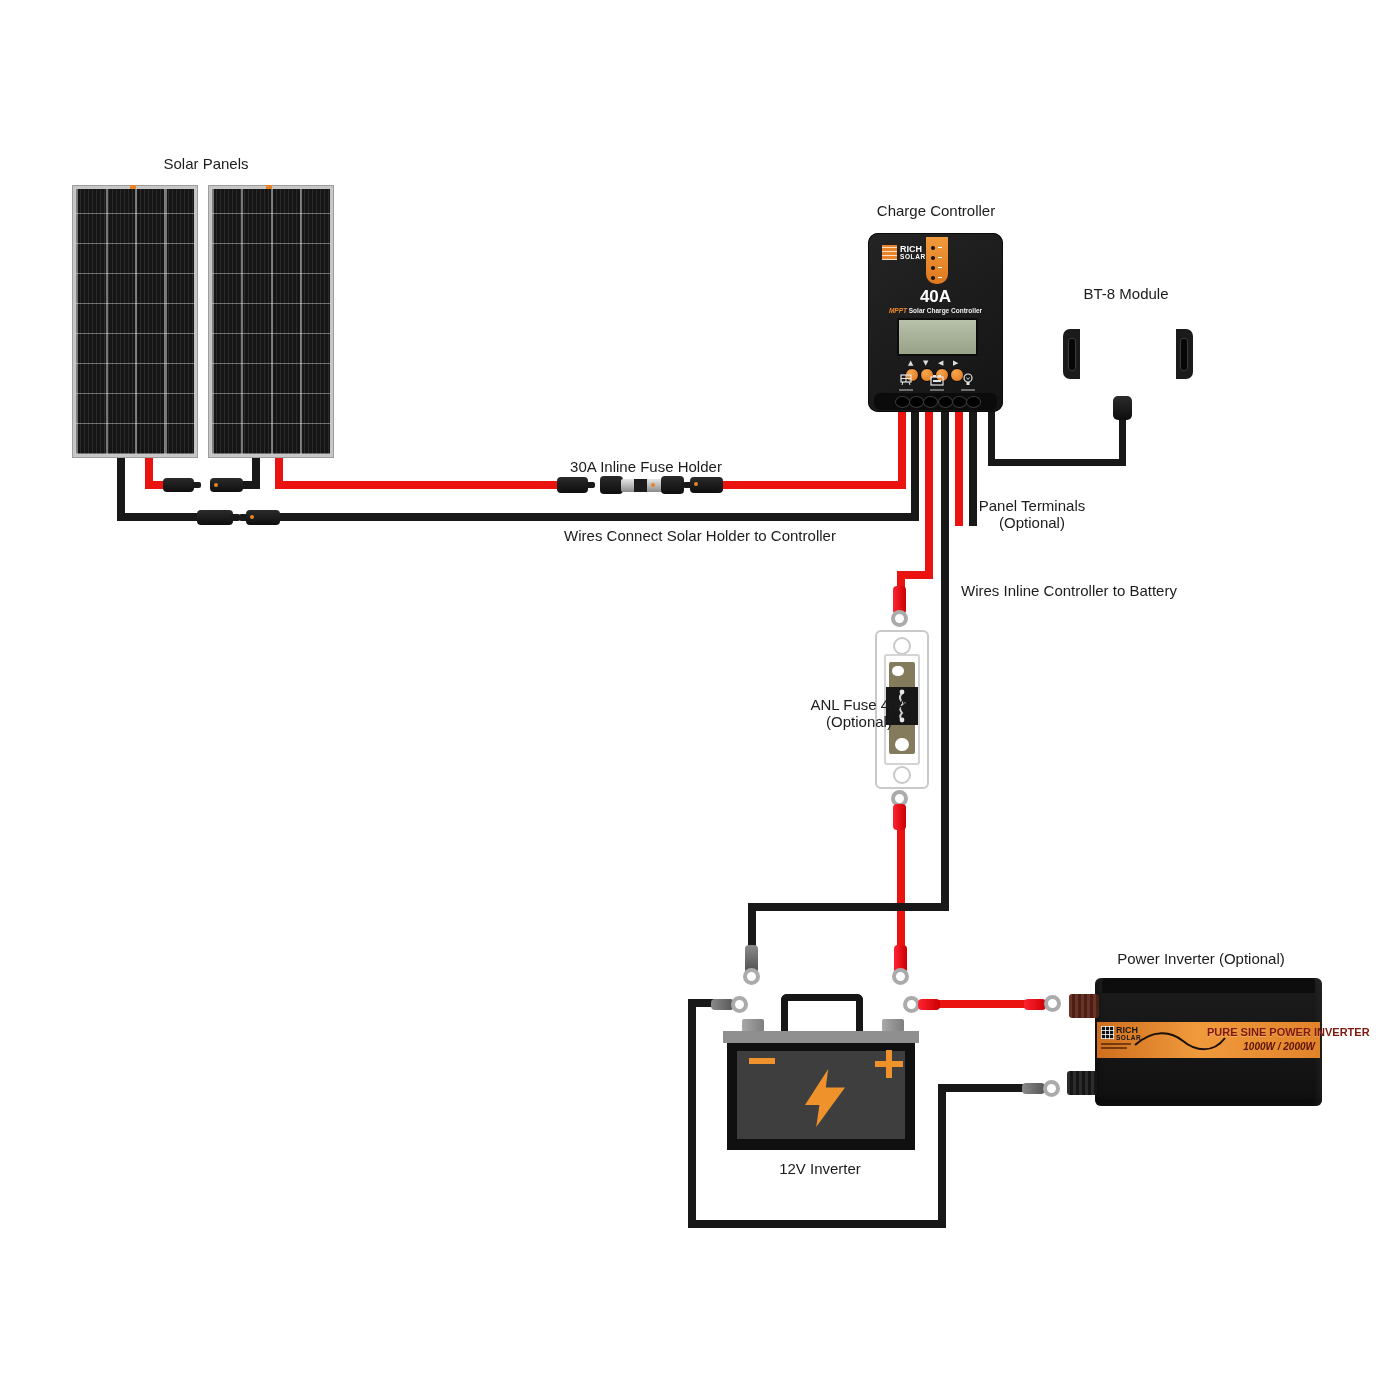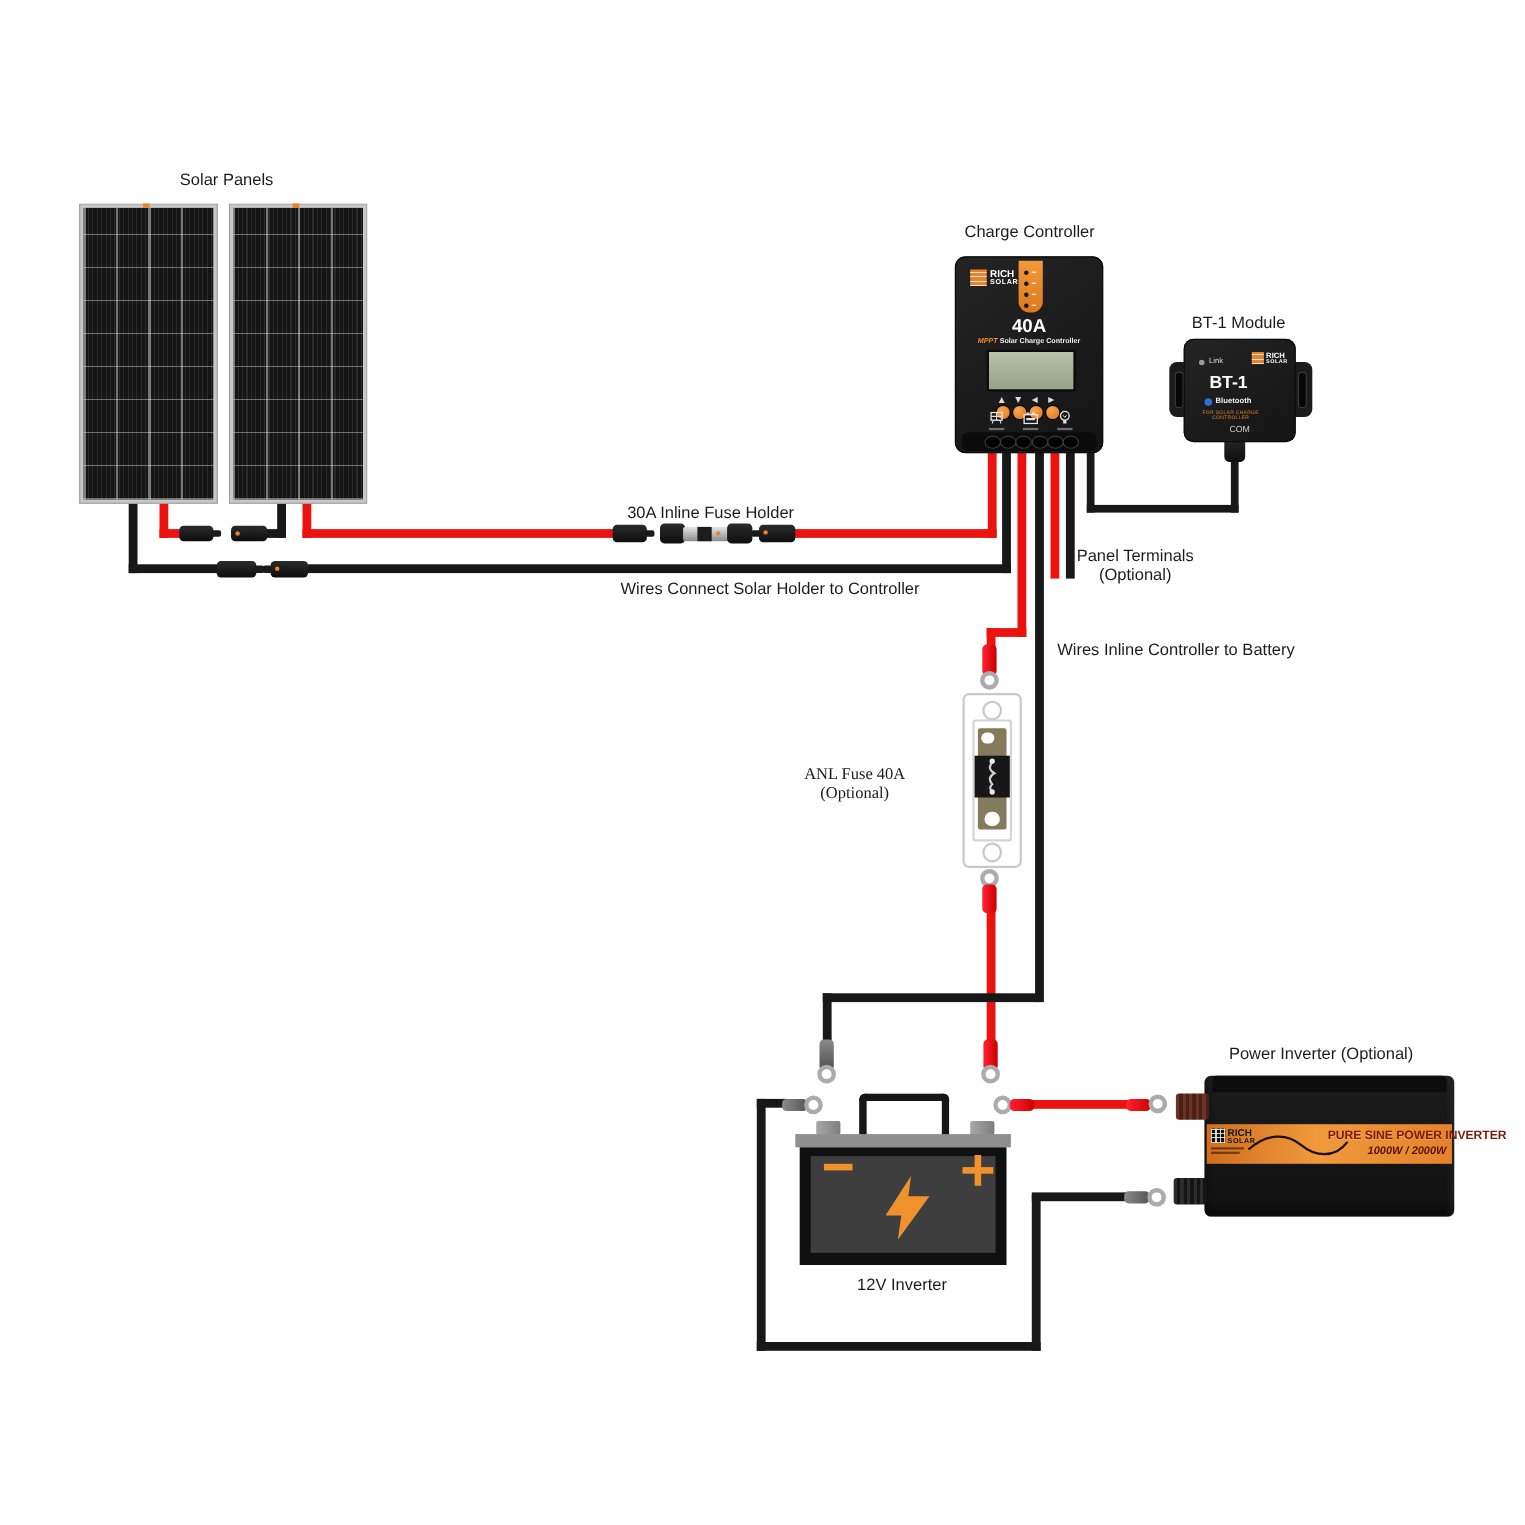--- a/index.html
+++ b/index.html
@@ -189,32 +189,20 @@
     <div class="term" style="left:98px;top:163px;"></div>
   </div>
 
   <div class="abs" style="left:1060px;top:305px;width:135px;height:100px;">
     <div class="abs" style="left:3px;top:24px;width:17px;height:50px;background:#1b1b1b;border-radius:7px 0 0 7px;">
       <div class="abs" style="left:5px;top:9px;width:6px;height:31px;background:#060606;border:1px solid #3a3a3a;border-radius:3px;"></div>
     </div>
     <div class="abs" style="left:116px;top:24px;width:17px;height:50px;background:#1b1b1b;border-radius:0 7px 7px 0;">
       <div class="abs" style="left:4px;top:9px;width:6px;height:31px;background:#060606;border:1px solid #3a3a3a;border-radius:3px;"></div>
     </div>
-    <div class="darkbox" style="left:16px;top:3px;width:102px;height:94px;border-radius:9px;box-shadow:inset 0 0 0 1px #0a0a0a;">
-      <div class="abs" style="left:14px;top:19px;width:5px;height:5px;border-radius:50%;background:#9a9a9a;"></div>
-      <div class="abs" style="left:23px;top:17px;font-size:7px;color:#ddd;">Link</div>
-      <div class="logo-sq" style="left:62px;top:12px;width:11px;height:11px;"></div>
-      <div class="btxt" style="left:75px;top:12px;font-size:7px;">RICH</div>
-      <div class="btxt" style="left:75px;top:19px;font-size:5px;letter-spacing:.4px;">SOLAR</div>
-      <div class="btxt" style="left:0;top:33px;width:80%;text-align:center;font-size:16px;">BT-1</div>
-      <div class="abs" style="left:19px;top:54px;width:7px;height:7px;border-radius:50%;background:#2a6fd4;"></div>
-      <div class="abs" style="left:29px;top:53px;font-size:7px;color:#eee;font-weight:bold;">Bluetooth</div>
-      <div class="abs" style="left:0;top:64px;width:84%;text-align:center;font-size:4.5px;color:#d9842b;letter-spacing:.3px;">FOR SOLAR CHARGE CONTROLLER</div>
-      <div class="abs" style="left:0;top:78px;width:100%;text-align:center;font-size:8px;color:#cfcfcf;">COM</div>
-    </div>
   </div>
 
   <div class="sleeve slv-red" style="left:893px;top:586px;width:13px;height:28px;"></div>
   <div class="ring" style="left:891px;top:610px;"></div>
   <div class="abs" style="left:875px;top:630px;width:50px;height:155px;border:2px solid #c9c9c9;border-radius:6px;background:#fff;">
     <div class="abs" style="left:16px;top:5px;width:14px;height:14px;border:2px solid #c9c9c9;border-radius:50%;"></div>
     <div class="abs" style="left:7px;top:22px;width:32px;height:107px;border:2px solid #d4d4d4;border-radius:3px;"></div>
     <div class="abs" style="left:12px;top:30px;width:26px;height:92px;background:#837b5c;border-radius:2px;">
       <div class="abs" style="left:3px;top:4px;width:12px;height:10px;background:#fff;border-radius:6px;"></div>
       <div class="abs" style="left:6px;top:76px;width:14px;height:13px;background:#fff;border-radius:7px;"></div>
@@ -273,28 +261,28 @@
       <svg width="98" height="28" style="position:absolute;left:34px;top:5px;">
         <path d="M4,18 C 22,2 40,4 52,14 S 82,27 94,11" stroke="#1b1008" stroke-width="2" fill="none"></path>
       </svg>
       <div class="abs" style="left:70px;top:4px;width:150px;text-align:center;font-size:11px;font-weight:bold;color:#7e180c;text-shadow:0 1px 0 rgba(255,255,255,.25);white-space:nowrap;padding-left:40px;">PURE SINE POWER INVERTER</div>
       <div class="abs" style="left:100px;top:19px;width:118px;text-align:right;font-size:10px;font-weight:bold;font-style:italic;color:#571106;">1000W / 2000W</div>
     </div>
   </div>
 
   <div class="lbl" style="left:206px;top:155px;">Solar Panels</div>
   <div class="lbl" style="left:936px;top:202px;">Charge Controller</div>
-  <div class="lbl" style="left:1126px;top:285px;">BT-1 Module</div>
+  <div class="lbl" style="left:1126px;top:285px;">BT-8 Module</div>
   <div class="lbl" style="left:646px;top:458px;">30A Inline Fuse Holder</div>
   <div class="lbl" style="left:700px;top:527px;">Wires Connect Solar Holder to Controller</div>
   <div class="lbl" style="left:1032px;top:497px;">
     <div>Panel Terminals</div>
     <div>(Optional)</div>
   </div>
   <div class="lbl" style="left:1069px;top:582px;">Wires Inline Controller to Battery</div>
-  <div class="lbl" style="left:777px;top:696px;font-family:Liberation Serif, serif;">
+  <div class="lbl" style="left:859px;top:696px;">
     <div>ANL Fuse 40A</div>
     <div>(Optional)</div>
   </div>
   <div class="lbl" style="left:820px;top:1160px;">12V Inverter</div>
   <div class="lbl" style="left:1201px;top:950px;">Power Inverter (Optional)</div>
 
 </div>
 
 </body></html>

